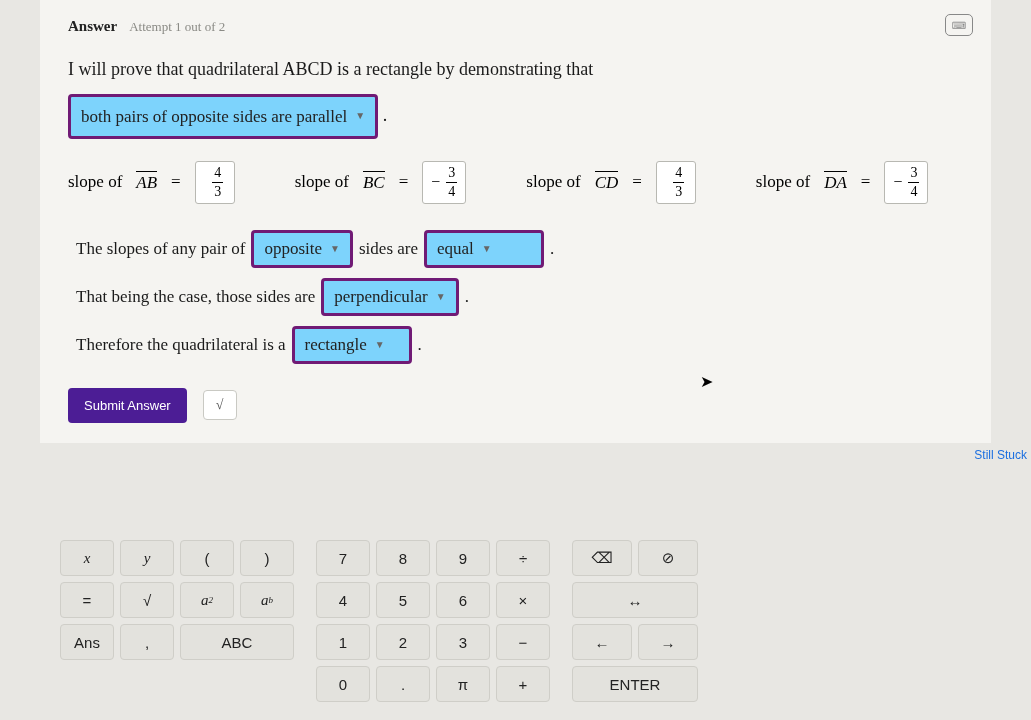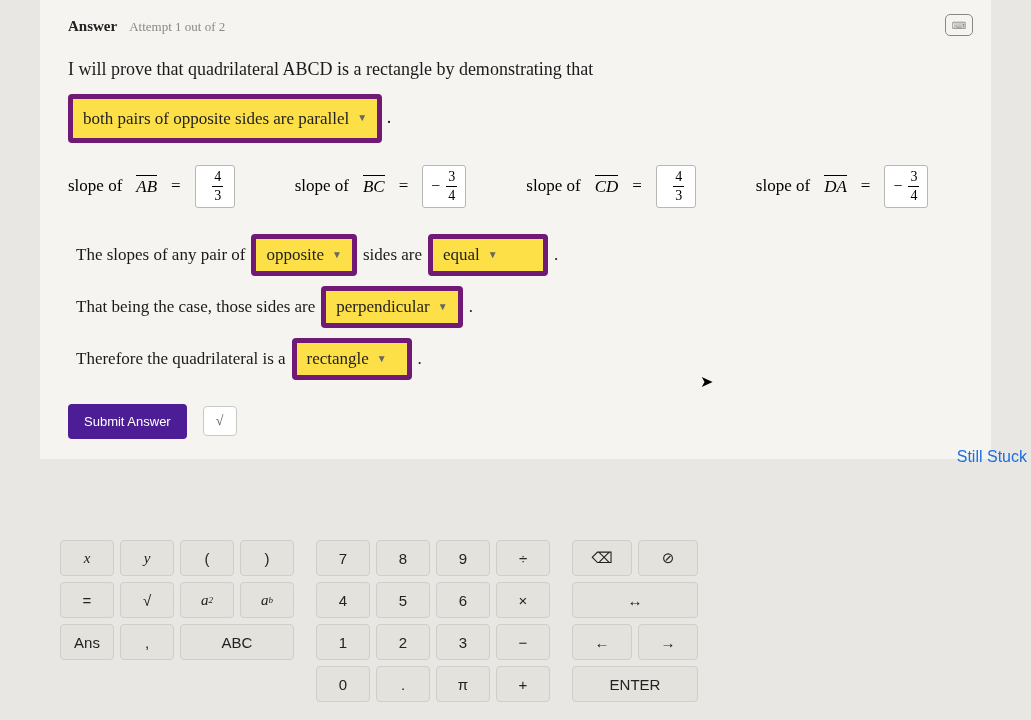--- a/index.html
+++ b/index.html
@@ -17,21 +17,21 @@
     padding: 18px 28px 20px 28px;
     min-height: 420px;
     position: relative;
   }
   .ans-header { display: flex; align-items: center; gap: 12px; margin-bottom: 20px; }
   .ans-label { font-weight: bold; font-size: 15px; color: #222; }
   .ans-attempt { font-size: 13px; color: #8a8a85; }
   .prompt-line { font-size: 18px; color: #1a1a1a; margin-bottom: 10px; line-height: 1.6; }
   .dropdown {
     display: inline-flex; align-items: center; gap: 8px;
-    background: #fde047; border: 5px solid #701a75; border-radius: 4px;
+    background: #7dd3fc; border: 3px solid #701a75; border-radius: 4px;
     padding: 6px 10px; font-size: 17px; color: #222;
     cursor: pointer; vertical-align: middle;
   }
   .dropdown .chev { font-size: 10px; color: #666; }
   .slope-row { display: flex; gap: 60px; margin: 22px 0 26px 0; align-items: center; flex-wrap: wrap; }
   .slope-item { display: flex; align-items: center; gap: 14px; font-size: 17px; }
   .seg { display: inline-block; position: relative; padding-top: 2px; font-style: italic; }
   .seg::before { content:""; position:absolute; top:0; left:0; right:0; border-top:1.2px solid #000; }
   .fracbox {
     display: inline-flex; align-items: center; gap: 4px;
@@ -43,21 +43,21 @@
   .frac .den { border-top:1.2px solid #000; padding:2px 2px 0 2px; }
   .neg { font-size:16px; margin-right:2px; }
   .proof-line { font-size:17px; color:#1a1a1a; margin: 10px 8px; display:flex; align-items:center; flex-wrap:wrap; gap:6px; }
   .submit-row { margin-top: 24px; display:flex; align-items:center; gap:16px; }
   .submit-btn {
     background:#4c1d95; color:#fff; border:none; border-radius:4px;
     padding: 10px 16px; font-size:13px; font-family: Arial, sans-serif; cursor:pointer;
   }
   .scratch { border:1px solid #c9c9c3; border-radius:4px; width:34px; height:30px; display:flex; align-items:center; justify-content:center; background:#fff; cursor:pointer; color:#555; font-size:14px;}
   .top-icon { position:absolute; top:14px; right:18px; width:28px; height:22px; border:1.5px solid #888; border-radius:5px; display:flex; align-items:center; justify-content:center; font-size:10px; color:#888; cursor:pointer;}
-  .still-stuck { position:absolute; right:4px; top:448px; color:#1b6fe0; font-family:Arial,sans-serif; font-size:16px; }
+  .still-stuck { position:absolute; right:4px; top:448px; color:#1b6fe0; font-family:Arial,sans-serif; font-size:12px; }
   
   .keypad-wrap { position:absolute; left:0; right:0; bottom:18px; padding: 0 60px; }
   .keypad { display:flex; gap:22px; font-family: Arial, sans-serif; }
   .kgroup { display:grid; gap:6px; }
   .g1 { grid-template-columns: repeat(4, 54px); grid-template-rows: repeat(4, 36px); }
   .g2 { grid-template-columns: repeat(4, 54px); grid-template-rows: repeat(4, 36px); }
   .g3 { grid-template-columns: repeat(2, 60px); grid-template-rows: repeat(4, 36px); }
   .key {
     background:#e3e2dd; border:1px solid #cfcec8; border-radius:4px;
     display:flex; align-items:center; justify-content:center;

